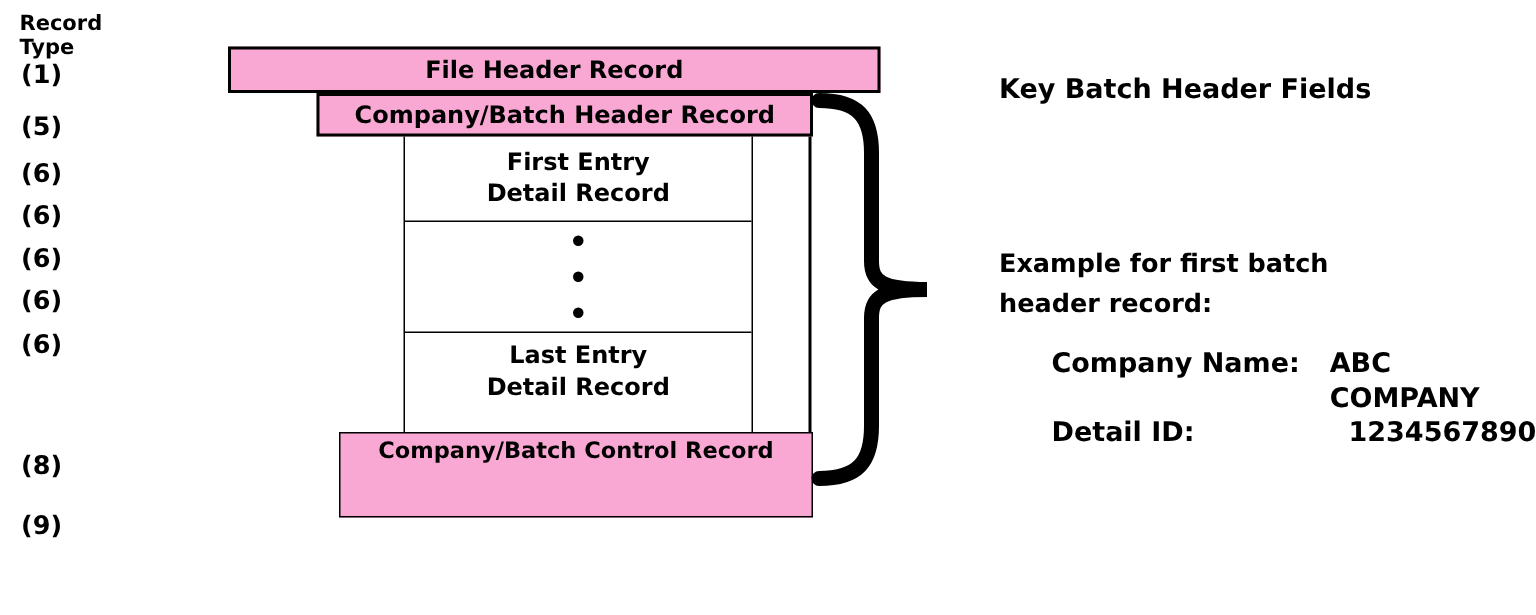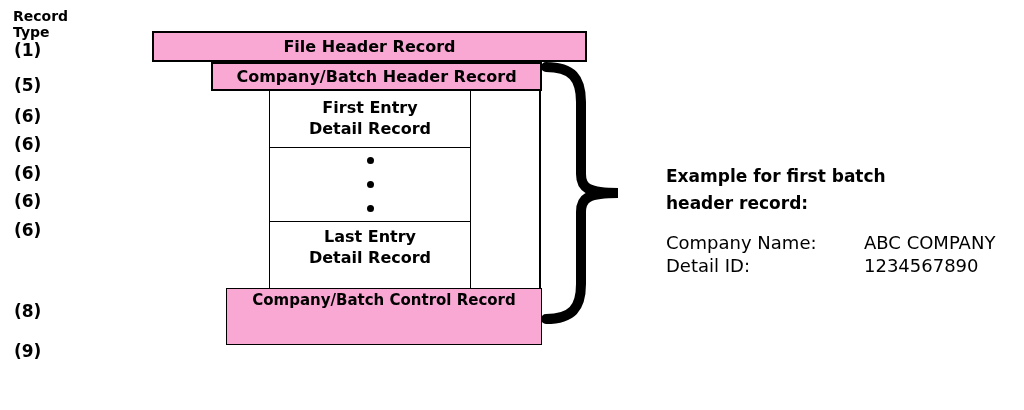--- a/index.html
+++ b/index.html
@@ -43,21 +43,21 @@
   }
   #file-header-box {
     left: 152px; top: 31px; width: 435px; height: 31px;
     border: 2.5px solid #000; font-size: 16px; padding-top: 4px;
   }
   #batch-header-box {
     left: 211px; top: 62px; width: 331px; height: 29px;
     border: 2px solid #000; font-size: 16px; padding-top: 3px;
   }
   #entry-column {
-    left: 269px; top: 91px; width: 202px; height: 197px;
+    left: 269px; top: 91px; width: 233px; height: 197px;
     border-left: 1.5px solid #000; border-right: 1.5px solid #000;
     box-sizing: border-box;
   }
   .entry-cell {
     box-sizing: border-box; text-align: center; font-weight: bold;
     white-space: pre-line; font-size: 16px; line-height: 21px;
   }
   #first-entry-cell { height: 57px; border-bottom: 1.5px solid #000; padding-top: 6px; }
   #dots-cell {
     height: 74px; border-bottom: 1.5px solid #000;
@@ -83,21 +83,21 @@
   #brace-svg { position: absolute; left: 536px; top: 62px; }
 
   
   #key-fields-title {
     left: 666px; top: 49px; font-size: 18px; font-weight: bold;
   }
   .example-line { left: 666px; font-size: 17px; font-weight: bold; text-align: center; }
   #example-line-1 { top: 166px; }
   #example-line-2 { top: 193px; }
   #fields-table { left: 666px; top: 231px; }
-  .field-row { display: flex; font-size: 18px; font-weight: normal; line-height: 23px; }
+  .field-row { display: flex; font-size: 18px; font-weight: bold; line-height: 23px; margin-left: 35px; }
   .field-label { width: 198px; }
 </style>
 </head>
 <body>
 
 <div class="canvas">
 
   <div class="abs rt-head" id="rt-head-1">Record</div>
   <div class="abs rt-head" id="rt-head-2">Type</div>
 
@@ -131,20 +131,21 @@
 
   <div id="batch-right-connector"></div>
 
   <div class="box" id="batch-control-box">Company/Batch Control Record</div>
 
 
   <svg id="brace-svg" width="95" height="262" viewBox="0 0 95 262">
     <path d="M 10 5 C 36 5 45 16 45 40 L 45 112 C 45 126 52 131 82 131 C 52 131 45 136 45 150 L 45 222 C 45 246 36 257 10 257" fill="none" stroke="#000000" stroke-width="10" stroke-linecap="round"></path>
   </svg>
 
+  <div class="abs" id="key-fields-title">Key Batch Header Fields</div>
 
   <div class="abs example-line" id="example-line-1">Example for first batch</div>
   <div class="abs example-line" id="example-line-2">header record:</div>
 
   <div class="abs" id="fields-table">
     <div class="field-row">
       <span class="field-label">Company Name:</span>
       <span class="field-value">ABC COMPANY</span>
     </div>
     <div class="field-row">

